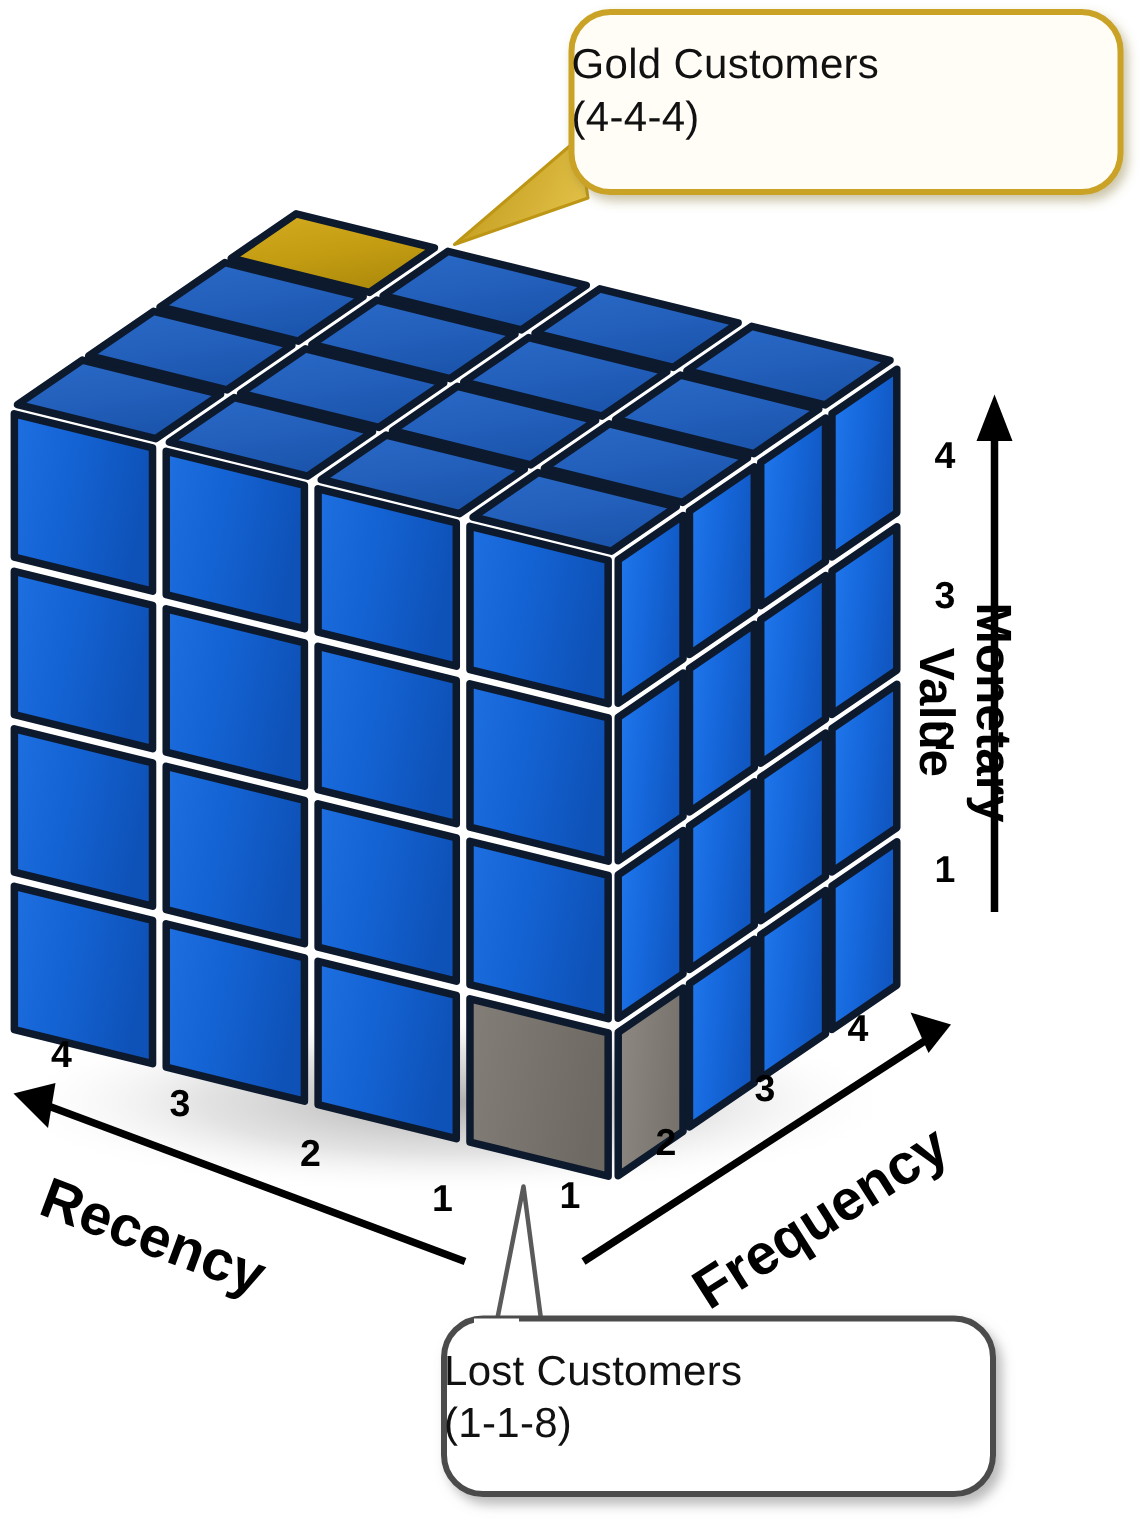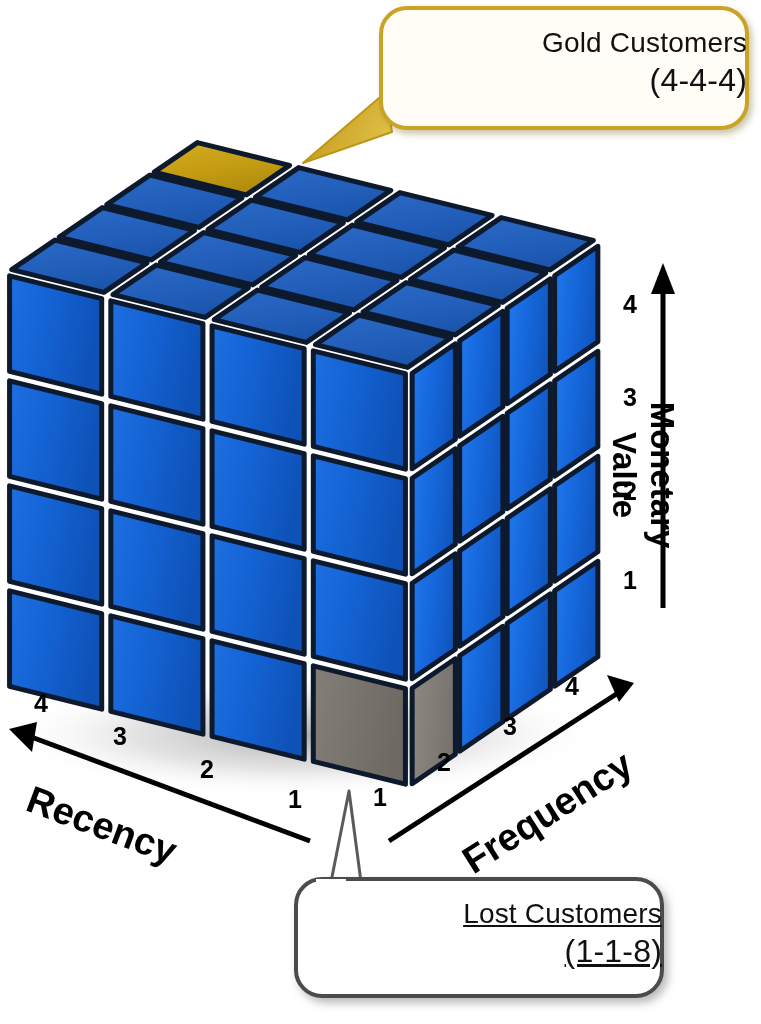--- a/index.html
+++ b/index.html
@@ -21,28 +21,28 @@
     height: 1024px;
   }
   svg.layer {
     position: absolute;
     left: 0; top: 0;
     width: 761px;
     height: 1024px;
   }
   .callout-text {
     position: absolute;
-    text-align: right;
+    text-align: left;
     color: #111111;
     font-family: "Liberation Sans", sans-serif;
     line-height: 1.25;
     user-select: none;
   }
   .callout-line1 { font-size: 28px; letter-spacing: 0.2px; }
-  .callout-line2 { font-size: 32px; letter-spacing: 0.2px; }
+  .callout-line2 { font-size: 28px; letter-spacing: 0.2px; }
   .axis-label {
     position: absolute;
     color: #000000;
     font-family: "Liberation Sans", sans-serif;
     font-weight: bold;
     user-select: none;
     white-space: nowrap;
   }
   .tick {
     position: absolute;
@@ -190,21 +190,21 @@
       <line x1="389" y1="841" x2="618" y2="693" stroke="#000000" stroke-width="5"></line>
       <polygon points="634,683 607,675 619,702" fill="#000000"></polygon>
     </g>
   </svg>
 
   <div class="callout-text" style="left:381px; top:25px; width:366px;">
     <div class="callout-line1">Gold Customers</div>
     <div class="callout-line2">(4-4-4)</div>
   </div>
 
-  <div class="callout-text" style="left:296px; top:896px; width:366px;text-decoration:underline;">
+  <div class="callout-text" style="left:296px; top:896px; width:366px;">
     <div class="callout-line1">Lost Customers</div>
     <div class="callout-line2">(1-1-8)</div>
   </div>
 
   <div class="axis-label" style="left:681px; top:350px; font-size:33px; transform:rotate(90deg); transform-origin: 0 0; text-align:center; width:250px;">
     <span>Monetary</span><br>
     <span>Value</span>
   </div>
 
   <div class="axis-label" style="left:36px; top:778px; font-size:38px; transform:rotate(20.5deg); transform-origin: 0 0;">Recency</div>

